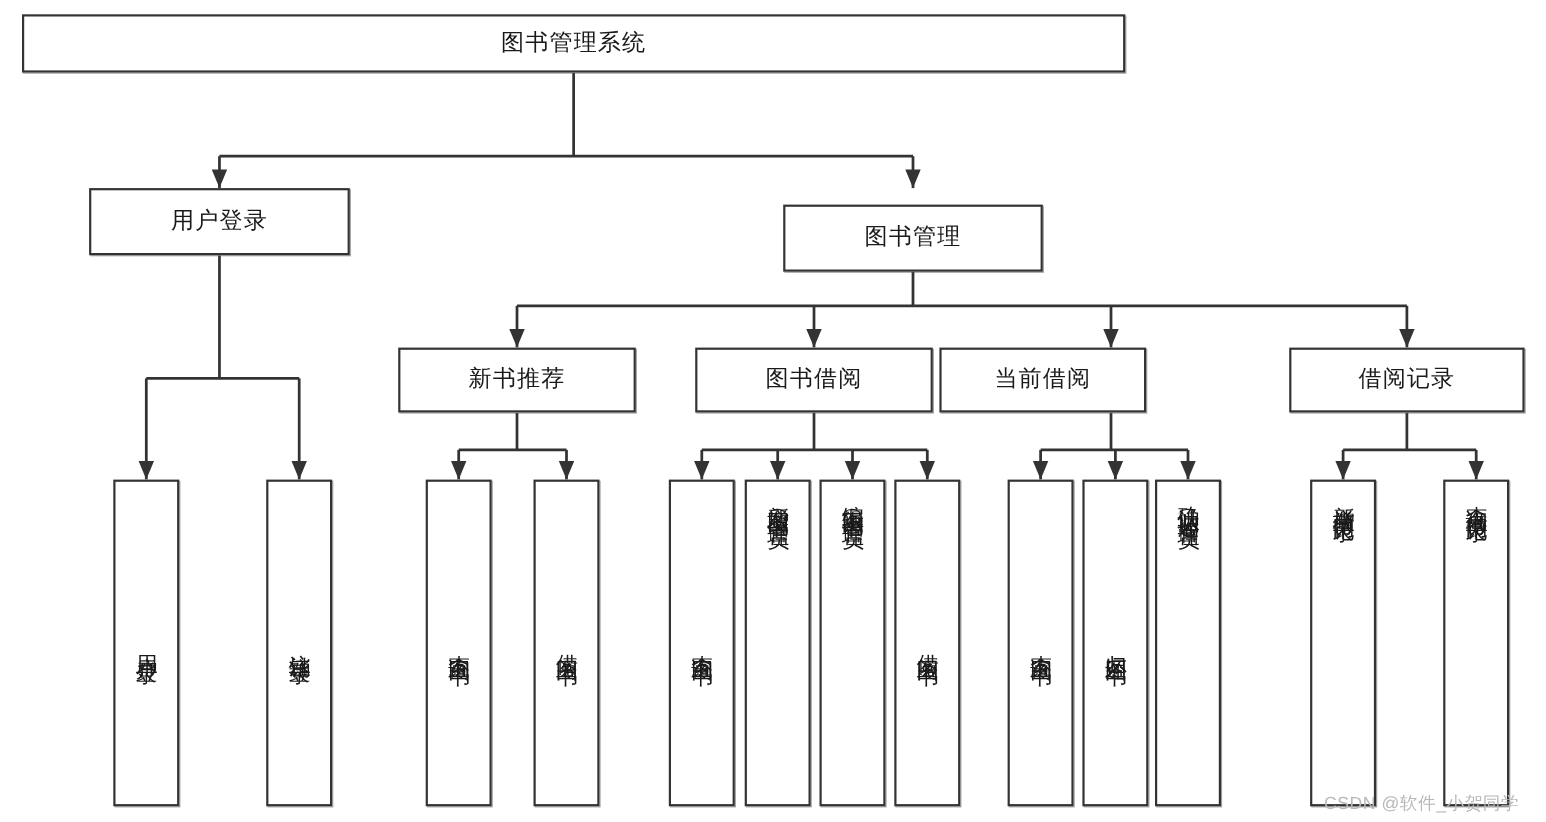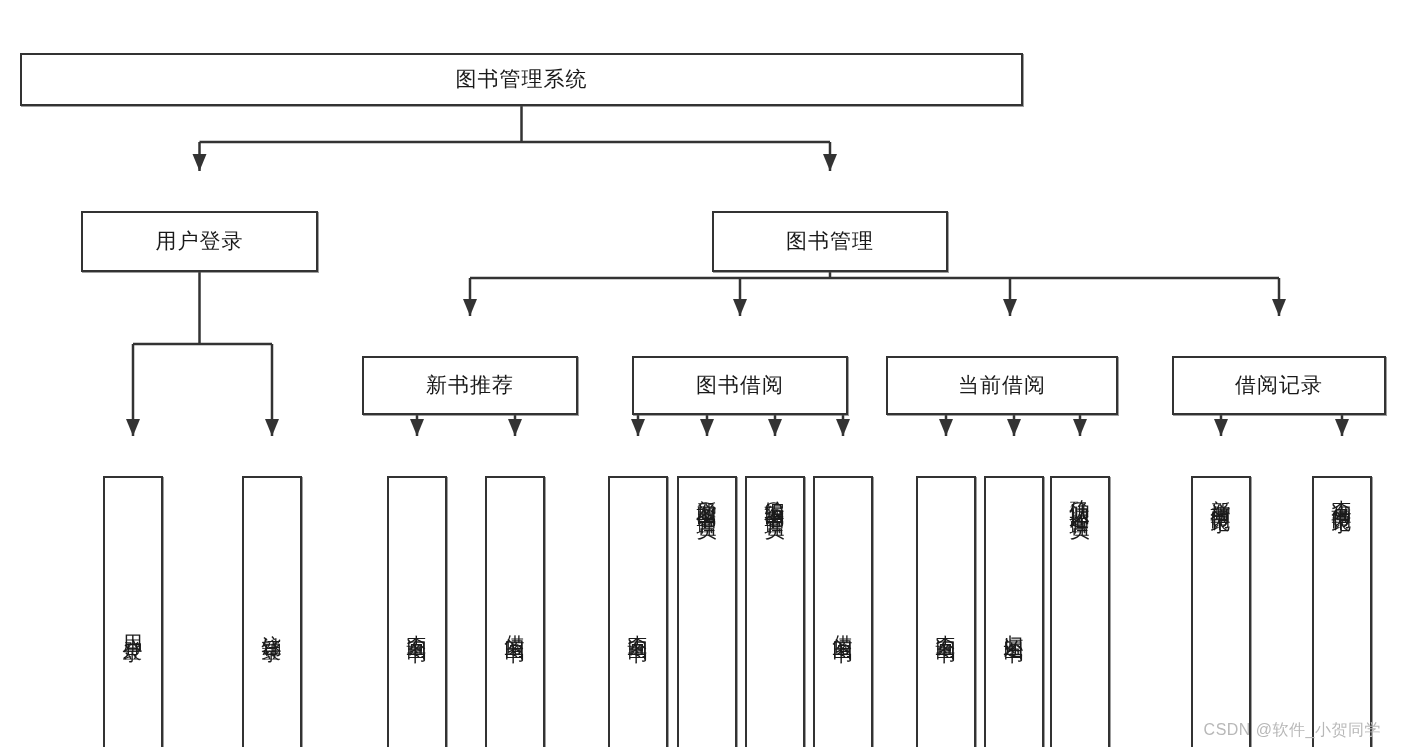--- a/index.html
+++ b/index.html
@@ -27,21 +27,20 @@
   .node {
     position: absolute;
     box-sizing: border-box;
     background: #ffffff;
     border: 2px solid #333333;
     box-shadow: 1px 1px 0 0 rgba(80,80,80,0.55);
     display: flex;
     align-items: center;
     justify-content: center;
     color: #1a1a1a;
-    margin-top: 40px;
   }
   .node .label {
     font-size: 21px;
     line-height: 1.15;
     letter-spacing: 1px;
     white-space: nowrap;
   }
   .node.vertical {
     align-items: flex-start;
     justify-content: center;
@@ -128,30 +127,30 @@
       <line x1="1342" y1="409" x2="1342" y2="436" stroke="#333333" stroke-width="2.5"></line>
       <polygon points="1335,419 1349,419 1342,436" fill="#333333"></polygon>
     </svg>
   <div id="nodes">
       <div class="node" style="left: 20px; top: 13px; width: 1003px; height: 53px;">
         <span class="label">图书管理系统</span>
       </div>
       <div class="node" style="left: 81px; top: 171px; width: 237px; height: 61px;">
         <span class="label">用户登录</span>
       </div>
-      <div class="node" style="left: 712px; top: 171px; width: 236px; height: 61px;">
+      <div class="node" style="left: 712px; top: 186px; width: 236px; height: 61px;">
         <span class="label">图书管理</span>
       </div>
       <div class="node" style="left: 362px; top: 316px; width: 216px; height: 59px;">
         <span class="label">新书推荐</span>
       </div>
       <div class="node" style="left: 632px; top: 316px; width: 216px; height: 59px; align-items: center;">
         <span class="label">图书借阅</span>
       </div>
-      <div class="node" style="left: 886px; top: 316px; width: 232px; height: 59px;">
+      <div class="node" style="left: 854px; top: 316px; width: 188px; height: 59px;">
         <span class="label">当前借阅</span>
       </div>
       <div class="node" style="left: 1172px; top: 316px; width: 214px; height: 59px; justify-content: center;">
         <span class="label">借阅记录</span>
       </div>
       <div class="node vertical centered" style="left: 103px; top: 436px; width: 60px; height: 297px;">
         <span class="label">用户登录</span>
       </div>
       <div class="node vertical centered" style="left: 242px; top: 436px; width: 60px; height: 297px;">
         <span class="label">注销登录</span>

